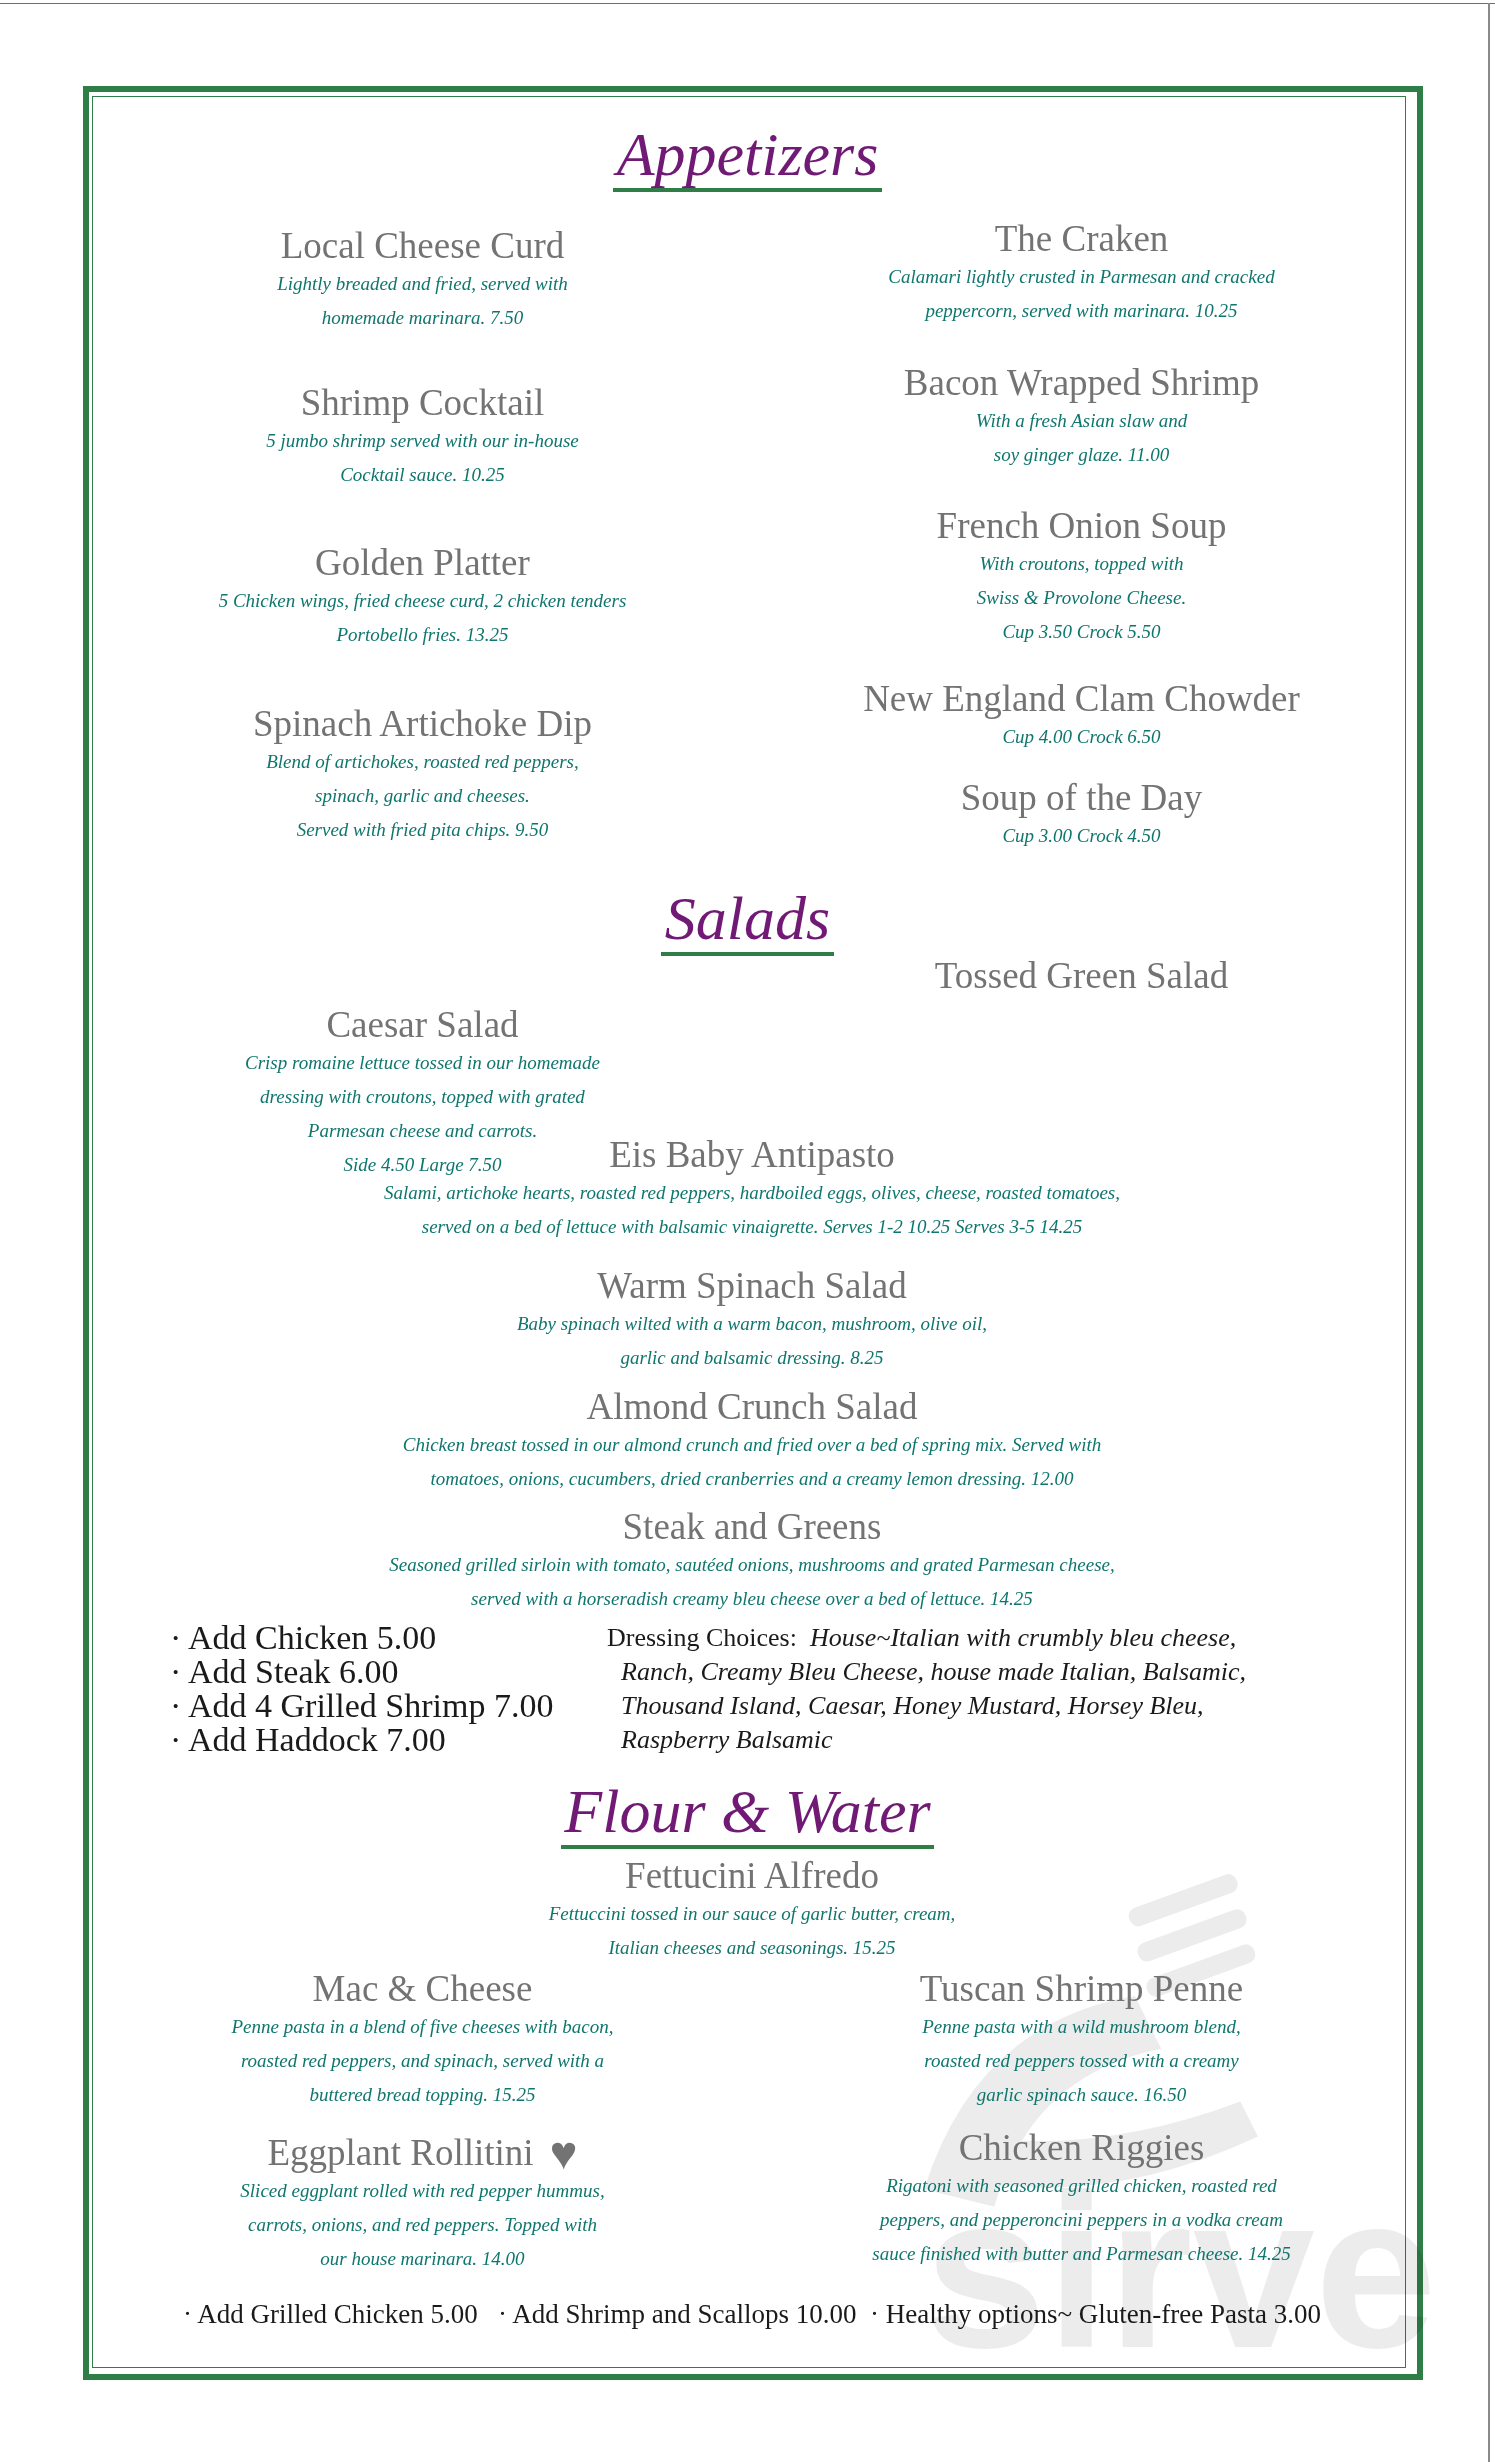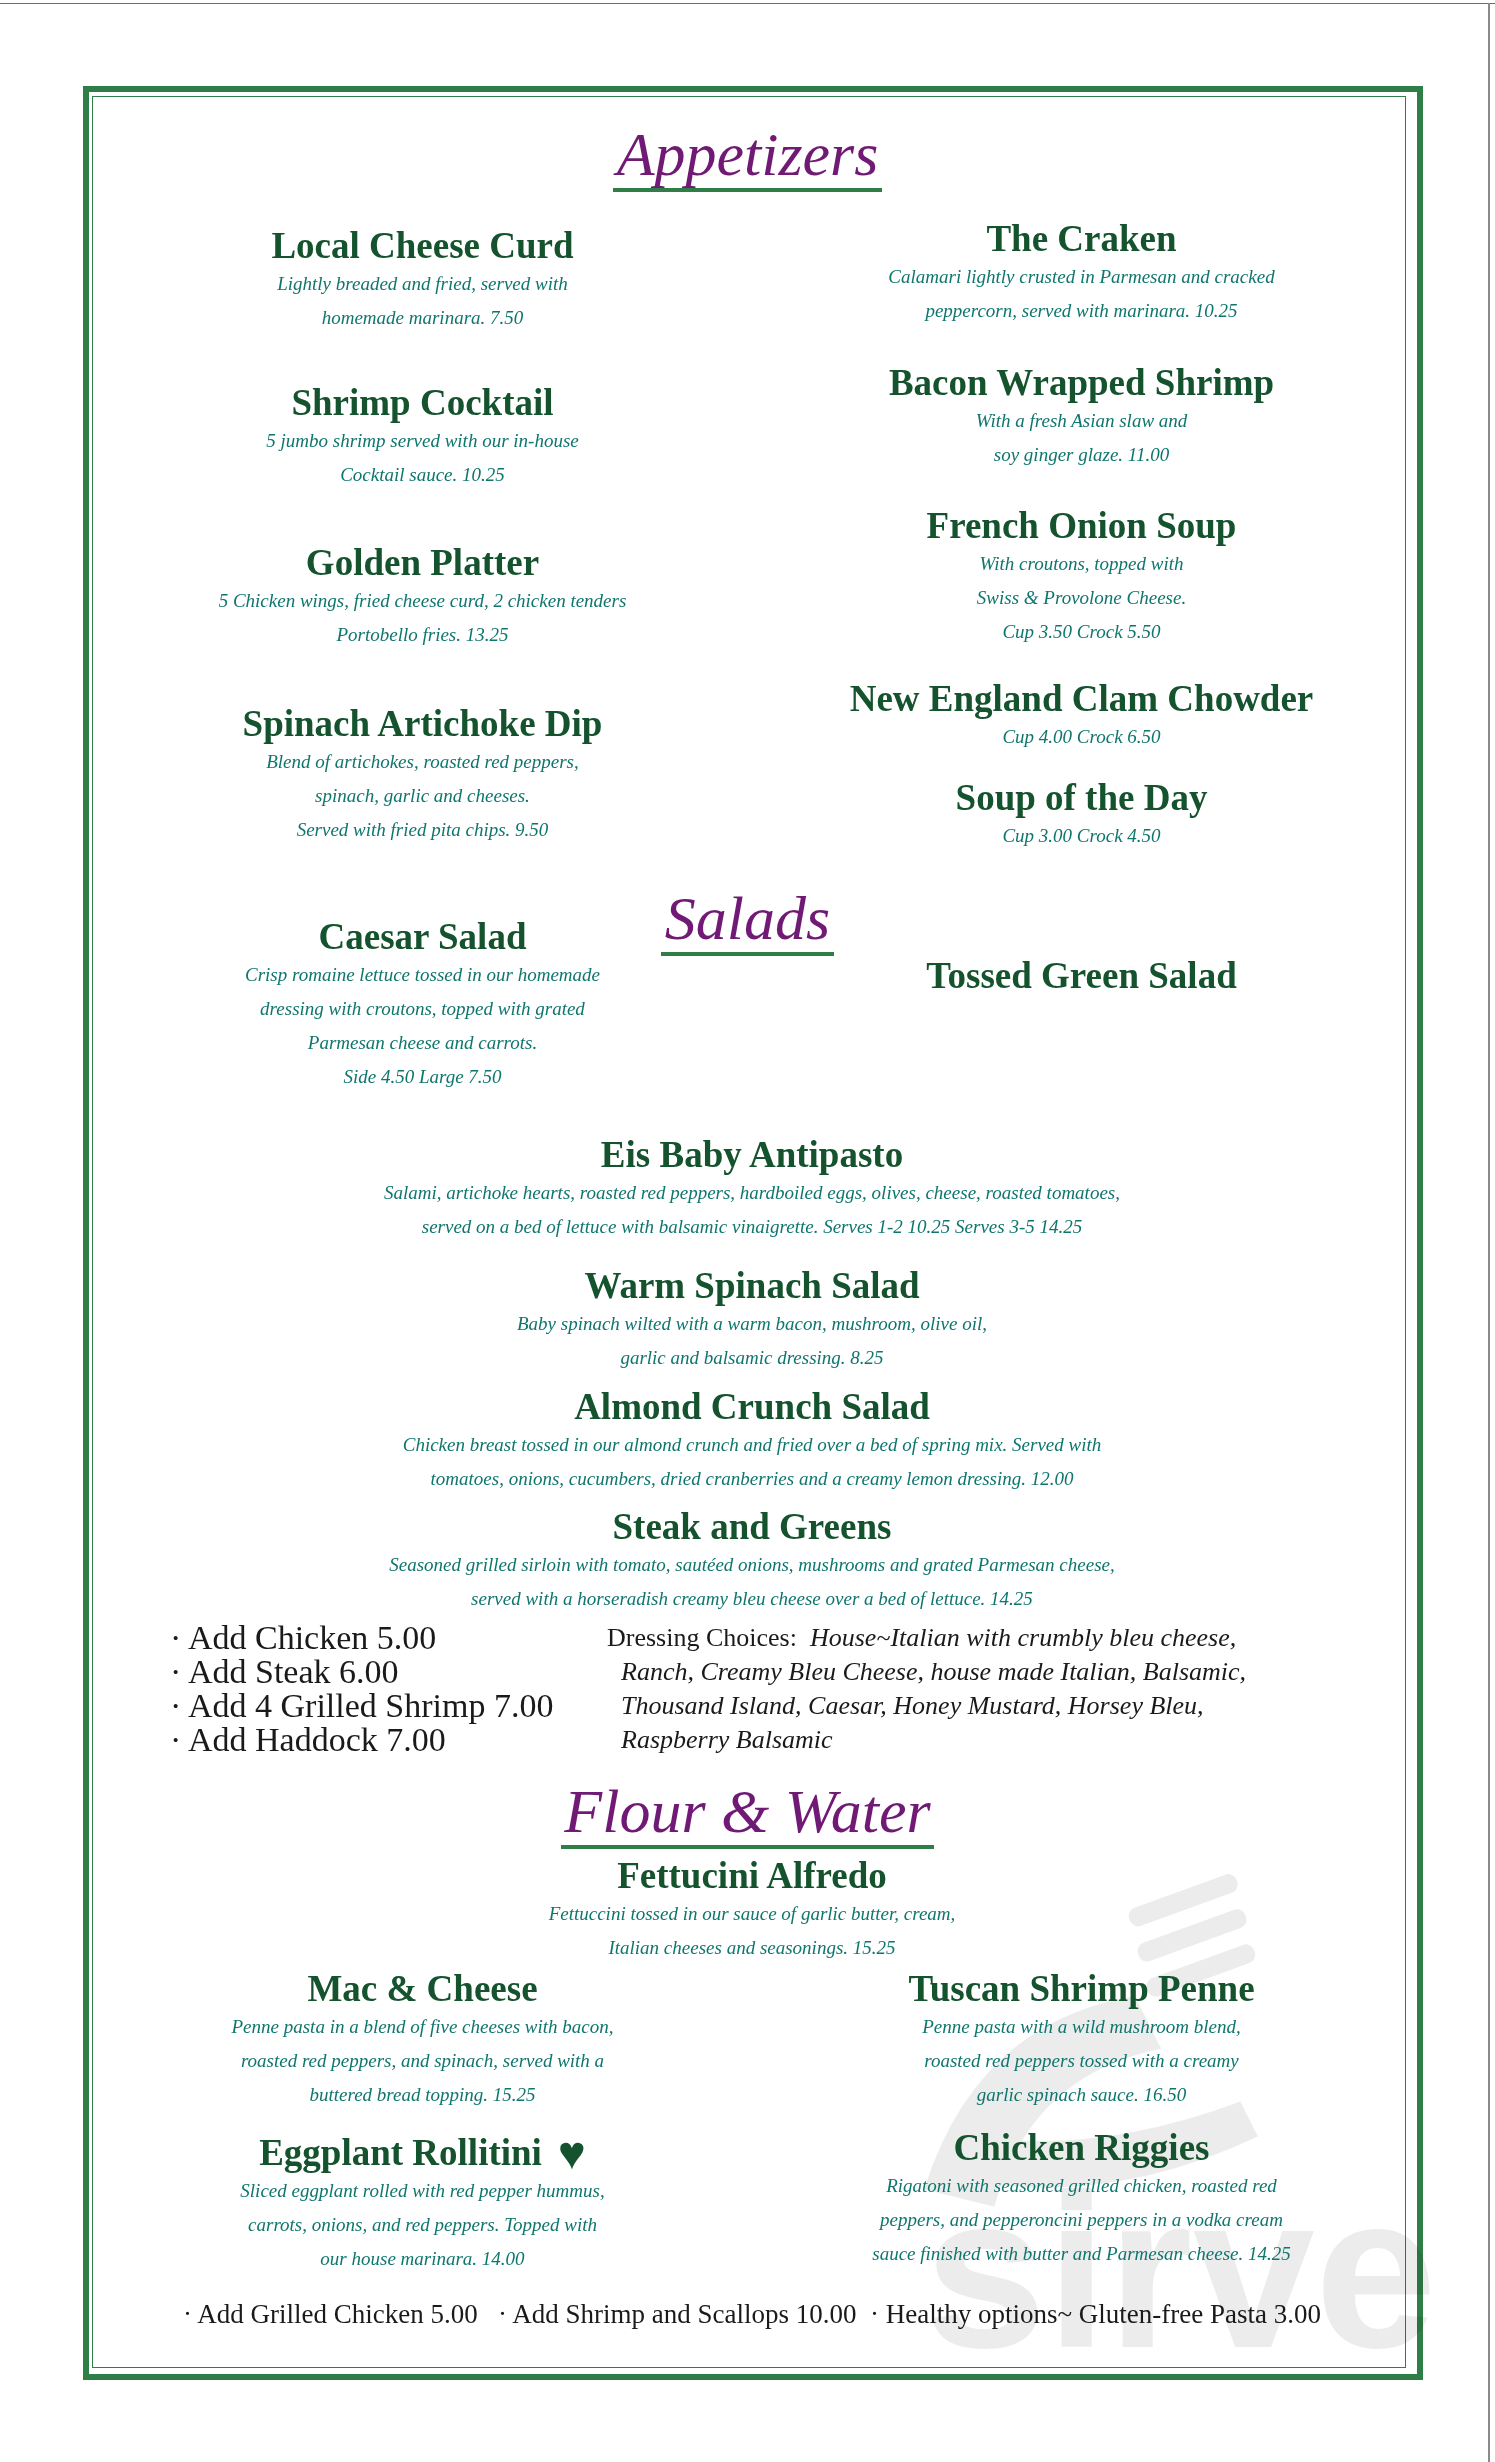--- a/index.html
+++ b/index.html
@@ -18,21 +18,21 @@
       position: absolute; left: 92px; top: 96px; width: 1314px; height: 2272px;
       border: 1.8px solid #2f7d47; box-sizing: border-box;
     }
     .watermark { position: absolute; left: 871px; top: 1873px; width: 563px; height: 492px; pointer-events: none; opacity: 0.07; }
     .section-title {
       position: absolute; left: 0; width: 1495px; text-align: center;
       color: #701a75; font-style: italic; font-size: 62px; line-height: 70px;
     }
     .section-title span { border-bottom: 4.4px solid #2f7d47; padding: 0 3.5px; }
     .item { position: absolute; text-align: center; }
-    .item .name { font-size: 37px; line-height: 42px; color: #14532d; font-weight: bold; }
+    .item .name { font-size: 37px; line-height: 42px; color: #737373; }
     .item .desc { font-style: italic; font-size: 19px; line-height: 34px; color: #0f766e; white-space: pre-line; }
     .col-left { left: 97px; width: 651px; }
     .col-right { left: 756px; width: 651px; }
     .col-full { left: 97px; width: 1310px; }
     .addons { position: absolute; left: 170px; top: 1621px; font-size: 34px; line-height: 34px; }
     .addons div { white-space: nowrap; }
     .dressing { position: absolute; left: 607px; top: 1621px; width: 774px; font-size: 26px; line-height: 34px; }
     .dressing .label { font-style: normal; }
     .dressing .list { font-style: italic; }
     .dressing .line { white-space: nowrap; }
@@ -102,21 +102,21 @@
   <div class="name">New England Clam Chowder</div>
   <div class="desc">Cup  4.00    Crock  6.50</div>
 </div>
 <div class="item col-right" style="top:777px;">
   <div class="name">Soup of the Day</div>
   <div class="desc">Cup 3.00    Crock 4.50</div>
 </div>
 
 <div class="section-title" style="top:883px;"><span>Salads</span></div>
 
-<div class="item col-left" style="top:916px;text-align:center;">
+<div class="item col-left" style="top:1004px;text-align:center;">
   <div class="name">Caesar Salad</div>
   <div class="desc">Crisp romaine lettuce tossed in our homemade
 dressing with croutons, topped with grated
 Parmesan cheese and carrots.
 Side 4.50     Large 7.50</div>
 </div>
 <div class="item col-right" style="top:955px;">
   <div class="name">Tossed Green Salad</div>
 </div>
 <div class="item col-full" style="top:1134px;">

